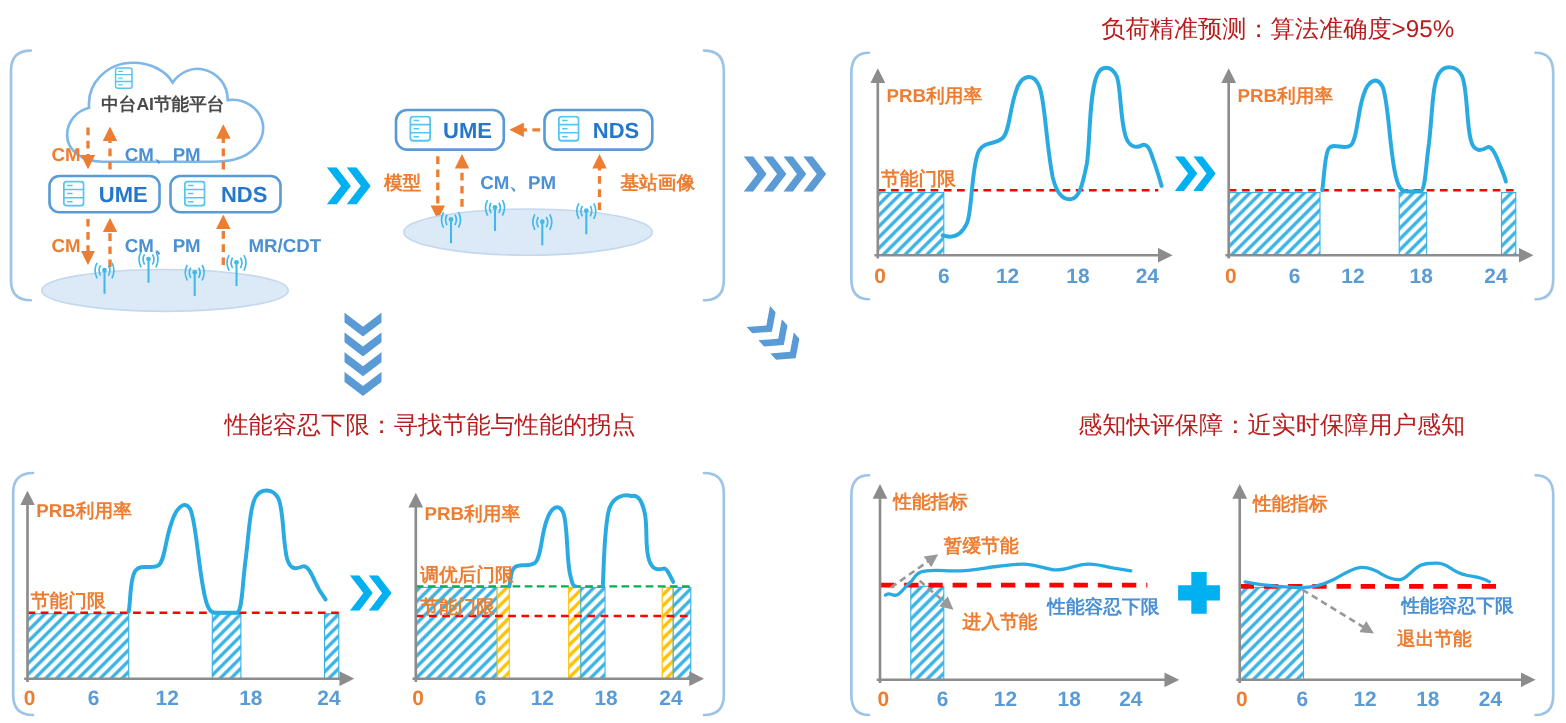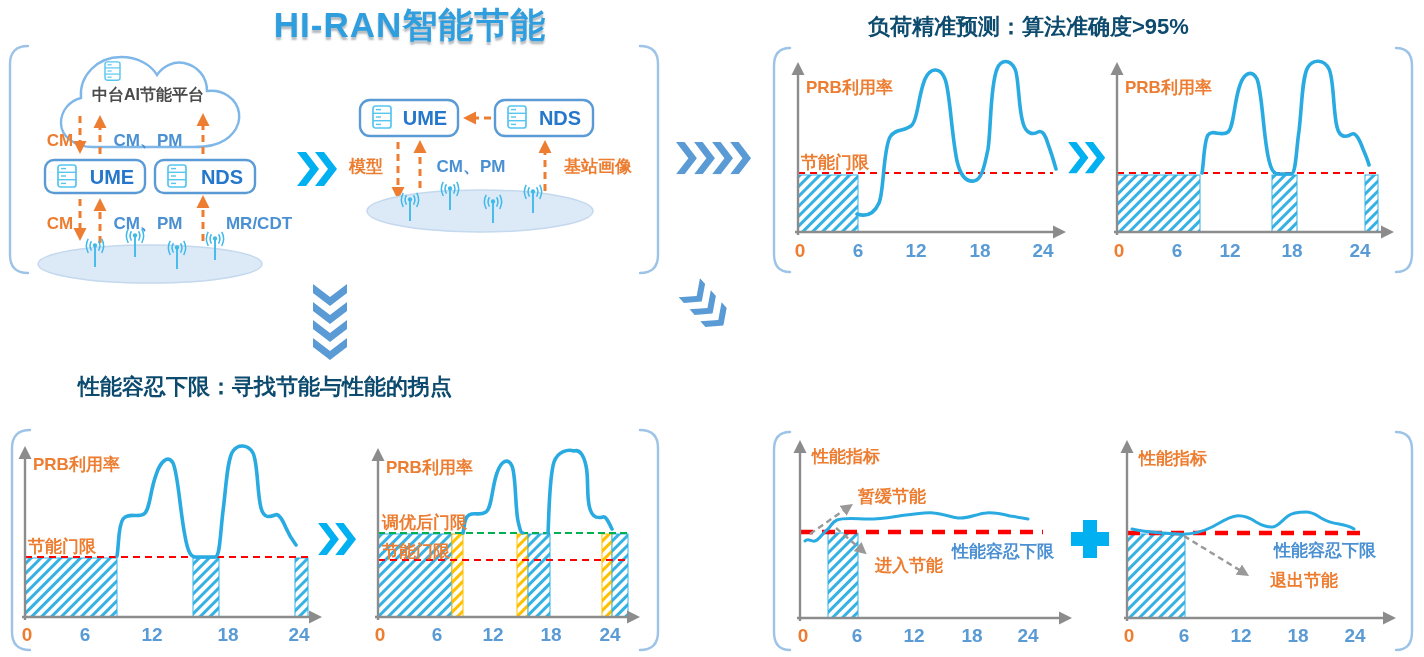--- a/index.html
+++ b/index.html
@@ -1,21 +1,21 @@
 <!DOCTYPE html>
 <html><head>
 <meta charset="utf-8">
 <style>
   html,body{margin:0;padding:0;background:#fff;}
   #stage{position:relative;width:1424px;height:657px;background:#fff;overflow:hidden;
          font-family:"Liberation Sans","DejaVu Sans",sans-serif;}
   .abs{position:absolute;}
   #main-title{left:178px;top:2px;width:464px;text-align:center;font-size:35px;font-weight:bold;
     color:#2E9EDE;letter-spacing:1px;text-shadow:0 3px 2px rgba(110,120,130,.5);}
-  .sec-title{font-size:22px;font-weight:bold;color:#0c4a6e;text-align:left;}
+  .sec-title{font-size:22px;font-weight:normal;color:#b91c1c;text-align:right;}
   #pred-title{left:868px;top:12px;width:454px;}
   #tune-title{left:78px;top:372px;width:500px;}
   #perc-title{left:878px;top:372px;width:454px;}
   svg text{font-family:"Liberation Sans","DejaVu Sans",sans-serif;}
   .o{fill:#ED7D31;font-weight:bold;font-size:17px;}
   .bl{fill:#4A90D2;font-weight:bold;font-size:17px;}
   .tick{fill:#5B9BD5;font-weight:bold;font-size:19px;text-anchor:middle;}
   .tick0{fill:#ED7D31;}
   .boxtxt{fill:#2577CB;font-weight:bold;font-size:20px;text-anchor:middle;}
   .cloudtxt{fill:#4A4A4A;font-weight:bold;font-size:16px;text-anchor:middle;}
@@ -33,23 +33,23 @@
   .ell{fill:#DCE9F7;stroke:#C4D8EE;stroke-width:1.5;}
   .hb{fill:url(#hb);stroke:#35B1E4;stroke-width:1;}
   .hy{fill:url(#hy);stroke:#FFC000;stroke-width:1;}
   .cyan{fill:#00B0F0;} .steel{fill:#5B9BD5;}
 </style>
 </head>
 <body>
 
 <div id="stage">
 
-  <div class="abs" id="main-title">HI-RAN智能节能</div>
   <div class="abs sec-title" id="pred-title">负荷精准预测：算法准确度&gt;95%</div>
   <div class="abs sec-title" id="tune-title">性能容忍下限：寻找节能与性能的拐点</div>
+  <div class="abs sec-title" id="perc-title">感知快评保障：近实时保障用户感知</div>
 
   <svg class="abs" style="left:0;top:0" width="1424" height="657" viewBox="0 0 1424 657">
     <defs>
       <marker id="aO" viewBox="0 0 10 10" refX="7" refY="5" markerWidth="4.4" markerHeight="4.4" orient="auto">
           <path d="M0,0 L10,5 L0,10 z" fill="#ED7D31"></path>
         </marker>
       <marker id="aG" viewBox="0 0 10 10" refX="7" refY="5" markerWidth="5.6" markerHeight="5.6" orient="auto">
           <path d="M0,0 L10,5 L0,10 z" fill="#8C8C8C"></path>
         </marker>
       <marker id="aGr" viewBox="0 0 10 10" refX="7" refY="5" markerWidth="5" markerHeight="5" orient="auto">

